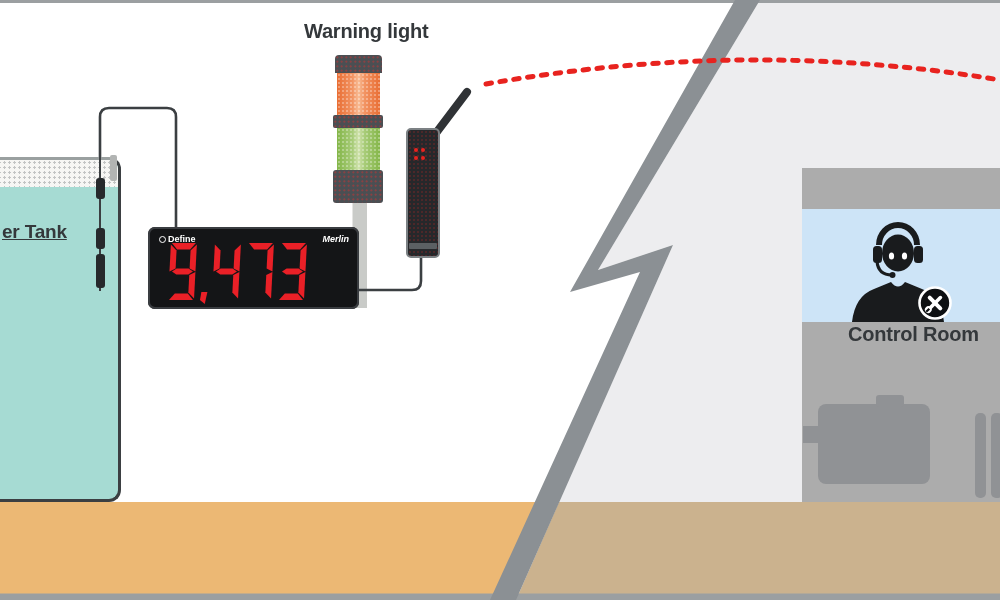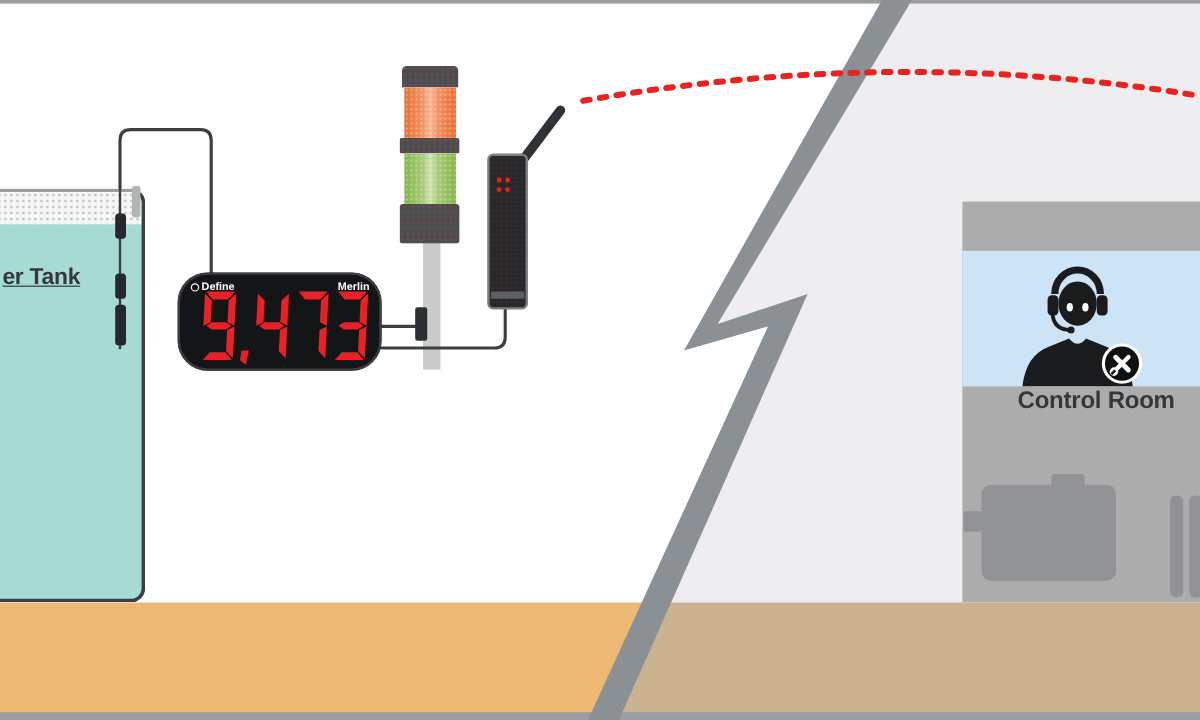--- a/index.html
+++ b/index.html
@@ -20,27 +20,27 @@
         background-image:radial-gradient(#c2c4c4 1px,transparent 1.4px);
         background-size:5px 5px;}
   .probe-seg{position:absolute;width:9px;background:#26292c;border-radius:3px;z-index:7;}
   #probe-cable{position:absolute;left:98.7px;top:157px;width:2.6px;height:134px;
         background:#3b3f42;z-index:6;}
   #probe-bracket{position:absolute;left:110px;top:155px;width:7px;height:26px;
         background:#b2b4b3;border-radius:2px;z-index:7;}
 
   
   #meter{position:absolute;left:148px;top:227px;width:170px;height:82px;
-        background:#141517;border-radius:25px;box-shadow:inset 0 0 0 2px #3a3d41;z-index:10;}
+        background:#141517;border-radius:7px;box-shadow:inset 0 0 0 2px #3a3d41;z-index:10;padding-left:41px;}
   #meter-brand-left{position:absolute;left:11px;top:7px;color:#ffffff;
         font-size:9px;font-weight:700;display:flex;align-items:center;gap:2px;}
   #meter-brand-left .ring{display:inline-block;width:7px;height:7px;border-radius:50%;
         border:1.6px solid #ffffff;box-sizing:border-box;}
   #meter-brand-right{position:absolute;right:10px;top:7px;color:#ffffff;
-        font-size:9px;font-weight:700;}
+        font-size:9px;font-weight:700;font-style:italic;}
   #display{position:absolute;left:20px;top:15px;z-index:11;}
 
   
   .cap{position:absolute;background-color:#4a4f53;
         background-image:radial-gradient(rgba(225,45,45,.55) .8px,transparent 1.1px);
         background-size:4.5px 4.5px;z-index:12;}
   #wl-orange{position:absolute;left:337px;top:73px;width:43px;height:42px;z-index:12;
         background:
           radial-gradient(rgba(255,255,255,.30) .8px,transparent 1px) 0 0/4px 4px,
           linear-gradient(90deg,#e96e34 0%,#f29463 36%,#f8ba92 50%,#f29463 64%,#e96e34 100%);}
@@ -125,20 +125,21 @@
             <polygon points="104,30 104,56.5 98,50.5 98,33" fill="#ea2027"></polygon>
             <polygon points="112,1 136,1 130.5,7.5 117.5,7.5" fill="#ea2027"></polygon>
             <polygon points="137,2.5 137,29.5 131,26.5 131,8.5" fill="#ea2027"></polygon>
             <polygon points="137,30 137,56.5 131,50.5 131,33" fill="#ea2027"></polygon>
             <polygon points="117.5,51.5 130.5,51.5 136,58 112,58" fill="#ea2027"></polygon>
             <polygon points="113.5,29.5 118,26.5 130,26.5 134.5,29.5 130,32.5 118,32.5" fill="#ea2027"></polygon>
           </g>
         </svg></div>
   </div>
 
+  <div class="lbl" style="left:304px;top:20px;">Warning light</div>
   <div class="cap" style="left:335px;top:55px;width:47px;height:18px;border-radius:4px 4px 0 0;"></div>
   <div id="wl-orange"></div>
   <div class="cap" style="left:333px;top:115px;width:50px;height:13px;border-radius:2px;"></div>
   <div id="wl-green"></div>
   <div class="cap" style="left:333px;top:170px;width:50px;height:33px;border-radius:3px;"></div>
 
   <div id="tl-unit"></div>
   <div class="led" style="left:414px;top:148px;"></div>
   <div class="led" style="left:421px;top:148px;"></div>
   <div class="led" style="left:414px;top:156px;"></div>

